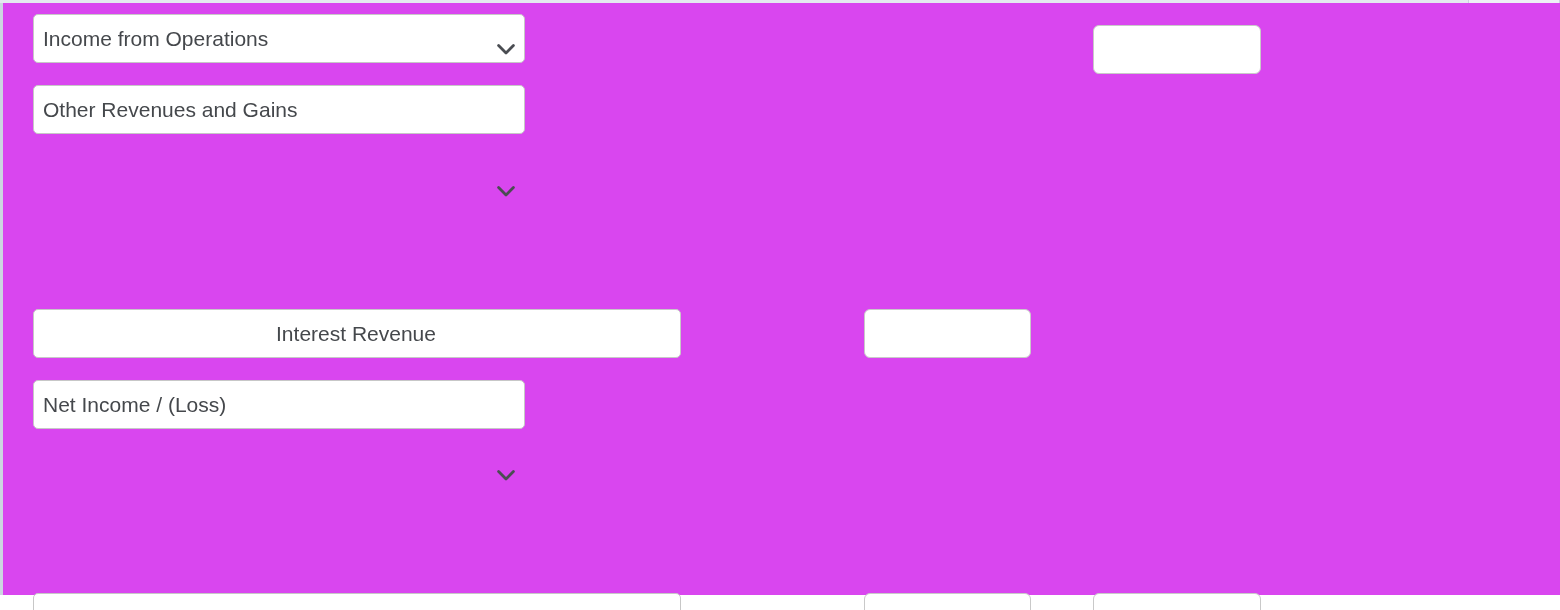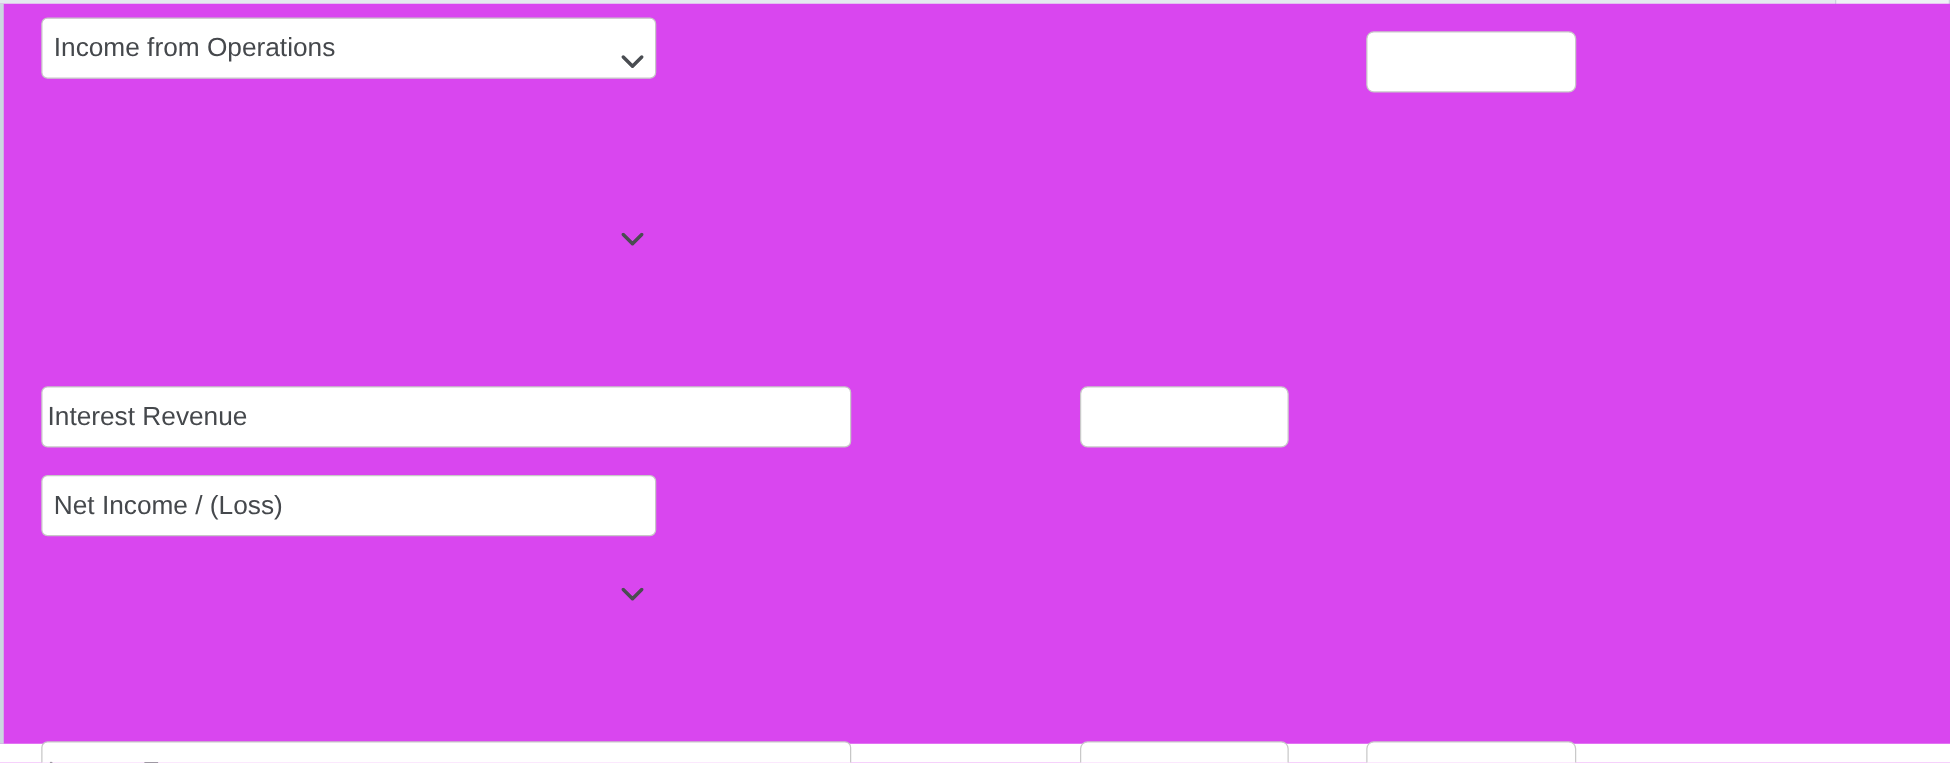--- a/index.html
+++ b/index.html
@@ -92,21 +92,21 @@
     position: absolute;
     pointer-events: none;
     width: 18px;
     height: 11px;
     color: #4a4d52;
   }
   .chev svg { display: block; width: 18px; height: 11px; }
 
   
   .lbl-select { left: 30px; width: 492px; }
-  .lbl-input  { left: 30px; width: 648px; }
+  .lbl-input  { left: 30px; width: 648px; text-align: center; }
   .chev-pos   { left: 494px; }
 
   
   .col-mid   { left: 861px; width: 167px; }
   .col-right { left: 1090px; width: 168px; }
 </style>
 </head>
 <body>
 
 <div id="top-band">
@@ -121,20 +121,23 @@
     </select>
     <span class="chev chev-pos" style="top:30px;">
       <svg viewBox="0 0 18 11">
           <path d="M1.6 1.6 L9 9 L16.4 1.6" stroke="currentColor" stroke-width="2.8" fill="none" stroke-linecap="round" stroke-linejoin="round"></path>
         </svg>
     </span>
     <input class="ctl amount col-right" type="text" style="top: 11px;" value="">
   </div>
 
   <div class="row" style="top:82px;">
+    <select class="ctl lbl-select">
+      <option>Other Revenues and Gains</option>
+    </select>
     <span class="chev chev-pos" style="top:101px;">
       <svg viewBox="0 0 18 11">
           <path d="M1.6 1.6 L9 9 L16.4 1.6" stroke="currentColor" stroke-width="2.8" fill="none" stroke-linecap="round" stroke-linejoin="round"></path>
         </svg>
     </span>
   </div>
 
   <div class="row" style="top:153px;">
     <input class="ctl lbl-input" type="text" style="top: 153px;" value="Interest Revenue">
     <input class="ctl amount col-mid" type="text" style="top: 153px;" value="">

